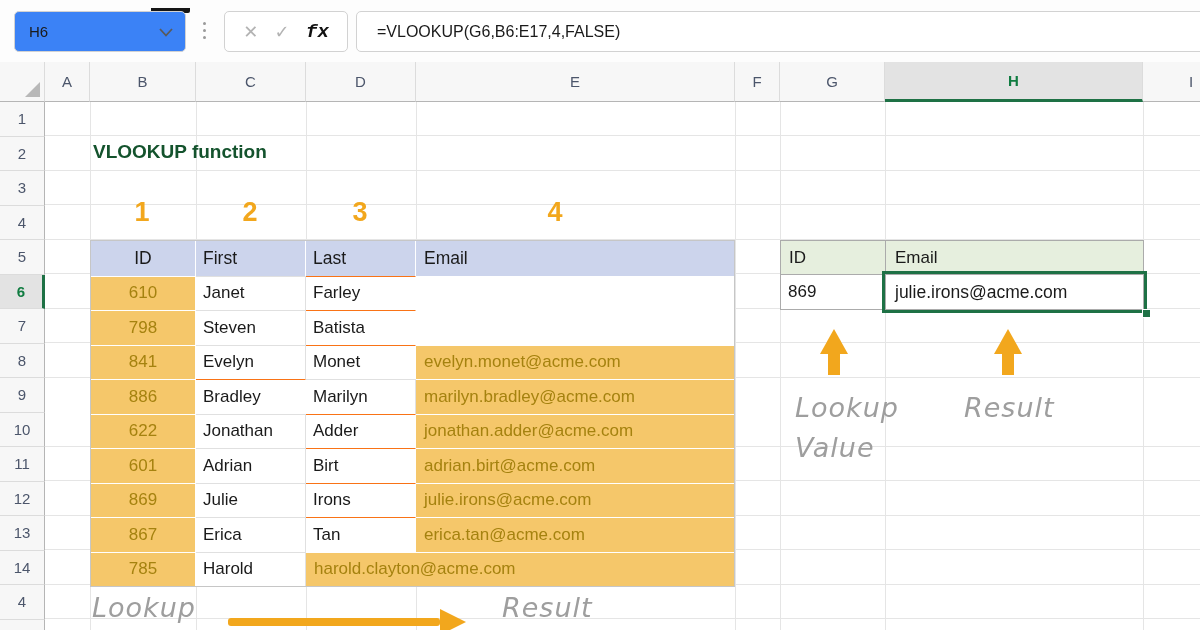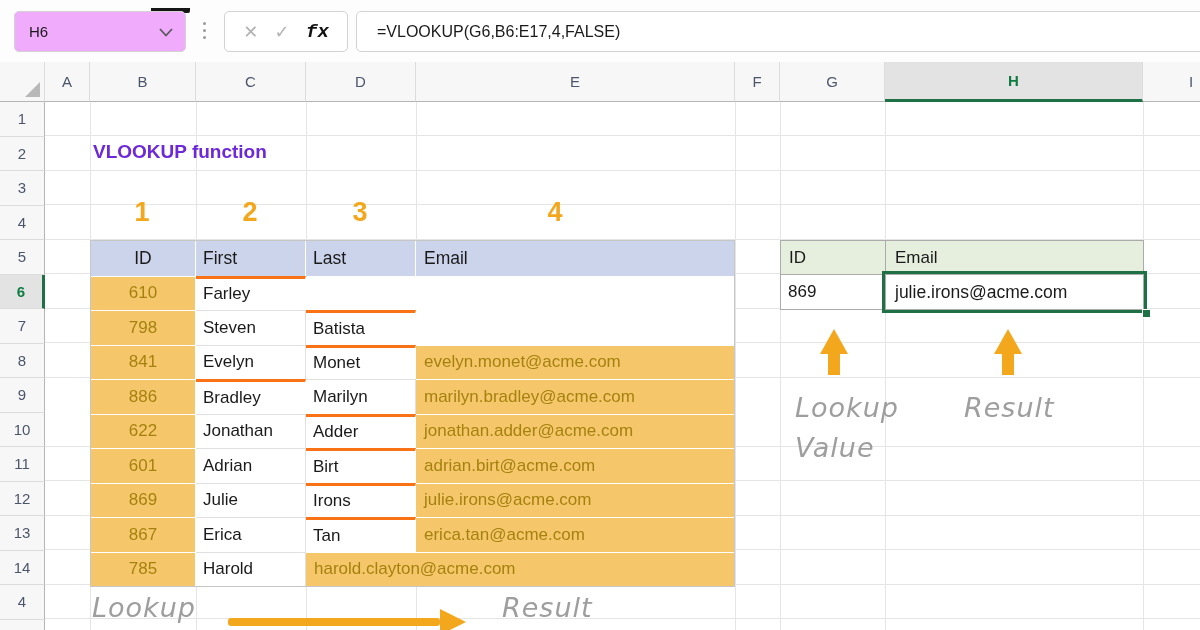--- a/index.html
+++ b/index.html
@@ -14,21 +14,21 @@
   *{margin:0;padding:0;box-sizing:border-box;}
   body{background:#fff;}
   .screen{
     position:relative;width:1200px;height:630px;overflow:hidden;background:#fff;
     font-family:"Liberation Sans",sans-serif;color:#1a1a1a;
   }
   
   .topbar{position:absolute;left:0;top:0;width:1200px;height:62px;background:#fdfdfd;}
   .artifact{position:absolute;left:151px;top:8px;width:39px;height:5px;background:#161616;border-radius:0 0 2px 2px;}
   .name-box{
-    position:absolute;left:14px;top:11px;width:172px;height:41px;background:#f0abfc;
+    position:absolute;left:14px;top:11px;width:172px;height:41px;background:#3b82f6;
     border:1px solid #d2d2d2;border-radius:5px;display:flex;align-items:center;
     padding:0 12px 0 14px;font-size:15px;justify-content:space-between;
   }
   .dots{position:absolute;left:203px;top:22px;display:flex;flex-direction:column;gap:4px;}
   .dots i{width:3px;height:3px;border-radius:50%;background:#9a9a9a;}
   .fx-box{
     position:absolute;left:224px;top:11px;width:124px;height:41px;background:#fff;
     border:1px solid #d2d2d2;border-radius:5px;display:flex;align-items:center;
     justify-content:space-around;padding:0 10px;
   }
@@ -73,36 +73,36 @@
       linear-gradient(#e5e5e5,#e5e5e5),
       linear-gradient(#e5e5e5,#e5e5e5),
       linear-gradient(#e5e5e5,#e5e5e5),
       linear-gradient(#e5e5e5,#e5e5e5),
       repeating-linear-gradient(to bottom,transparent 0,transparent 33.5px,#e5e5e5 33.5px,#e5e5e5 34.5px);
     background-size:1px 100%,1px 100%,1px 100%,1px 100%,1px 100%,1px 100%,1px 100%,1px 100%,100% 100%;
     background-position:45px 0,151px 0,261px 0,371px 0,690px 0,735px 0,840px 0,1098px 0,0 0;
     background-repeat:no-repeat,no-repeat,no-repeat,no-repeat,no-repeat,no-repeat,no-repeat,no-repeat,repeat;
   }
   
-  .sheet-title{position:absolute;left:93px;top:141px;font-size:19px;font-weight:bold;color:#6d28d9;}
+  .sheet-title{position:absolute;left:93px;top:141px;font-size:19px;font-weight:bold;color:#14532d;}
   .col-num{
     position:absolute;top:197px;transform:translateX(-50%);
     font-size:27px;font-weight:bold;color:var(--accent-orange);
   }
   
   .main-table{position:absolute;left:90px;top:240px;width:645px;border:1px solid #c6c6c6;background:#fff;}
   .mt-row{display:flex;height:34.5px;}
   .mt-row.header{height:34.5px;}
   .mcell{display:flex;align-items:center;font-size:17px;flex:none;}
   .h-id{width:105px;justify-content:center;background:var(--header-blue);border-right:1px solid #fff;font-size:17.5px;}
   .h-first,.h-last{width:110px;padding-left:7px;background:var(--header-blue);border-right:1px solid #fff;font-size:17.5px;}
   .h-email{flex:1;padding-left:8px;background:var(--header-blue);font-size:17.5px;}
   .c-id{width:105px;justify-content:center;background:var(--cell-orange);color:var(--gold-text);border-right:1px solid #fff;border-top:1px solid #fff;}
   .c-first{width:110px;padding-left:7px;background:#fff;border-right:1px solid #e0e0e0;border-top:1px solid #e0e0e0;}
-  .c-last{width:110px;padding-left:7px;background:#fff;border-right:1px solid #fff;border-top:3px solid #f97316;}
+  .c-last{width:110px;padding-left:7px;background:#fff;border-right:1px solid #fff;border-top:1px solid #f97316;}
   .c-email{flex:1;padding-left:8px;background:var(--cell-orange);color:var(--gold-text);border-top:1px solid #fff;}
   
   .lookup-table{position:absolute;left:780px;top:240px;width:366px;height:72px;}
   .lt-cell{position:absolute;border:1px solid #ababab;display:flex;align-items:center;font-size:17px;background:#fff;}
   .lt-h{background:var(--header-green);}
   .lt-id-h{left:0;top:0;width:106px;height:35px;padding-left:8px;}
   .lt-email-h{left:105px;top:0;width:259px;height:35px;padding-left:9px;}
   .lt-id-v{left:0;top:34px;width:106px;height:36px;padding-left:7px;}
   .lt-email-v{left:105px;top:34px;width:259px;height:36px;padding-left:9px;font-size:17.5px;}
   .sel-border{position:absolute;left:102px;top:31px;width:265px;height:42px;border:3px solid var(--selection-green);pointer-events:none;}
@@ -194,20 +194,21 @@
 
   <div class="main-table">
     <div class="mt-row header">
       <div class="mcell h-id">ID</div>
       <div class="mcell h-first">First</div>
       <div class="mcell h-last">Last</div>
       <div class="mcell h-email">Email</div>
     </div>
     <div class="mt-row">
       <div class="mcell c-id">610</div>
+      <div class="mcell c-first">Janet</div>
       <div class="mcell c-last">Farley</div>
     </div>
     <div class="mt-row">
       <div class="mcell c-id">798</div>
       <div class="mcell c-first">Steven</div>
       <div class="mcell c-last">Batista</div>
     </div>
     <div class="mt-row">
       <div class="mcell c-id">841</div>
       <div class="mcell c-first">Evelyn</div>

